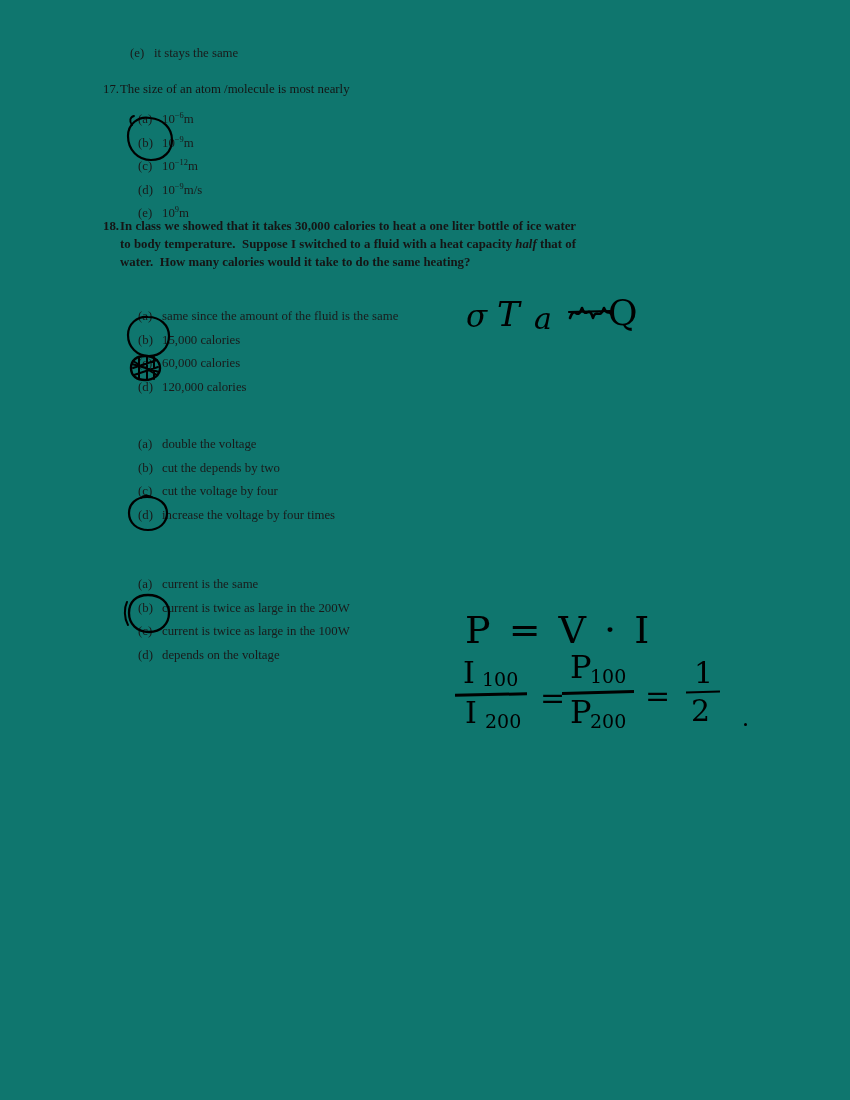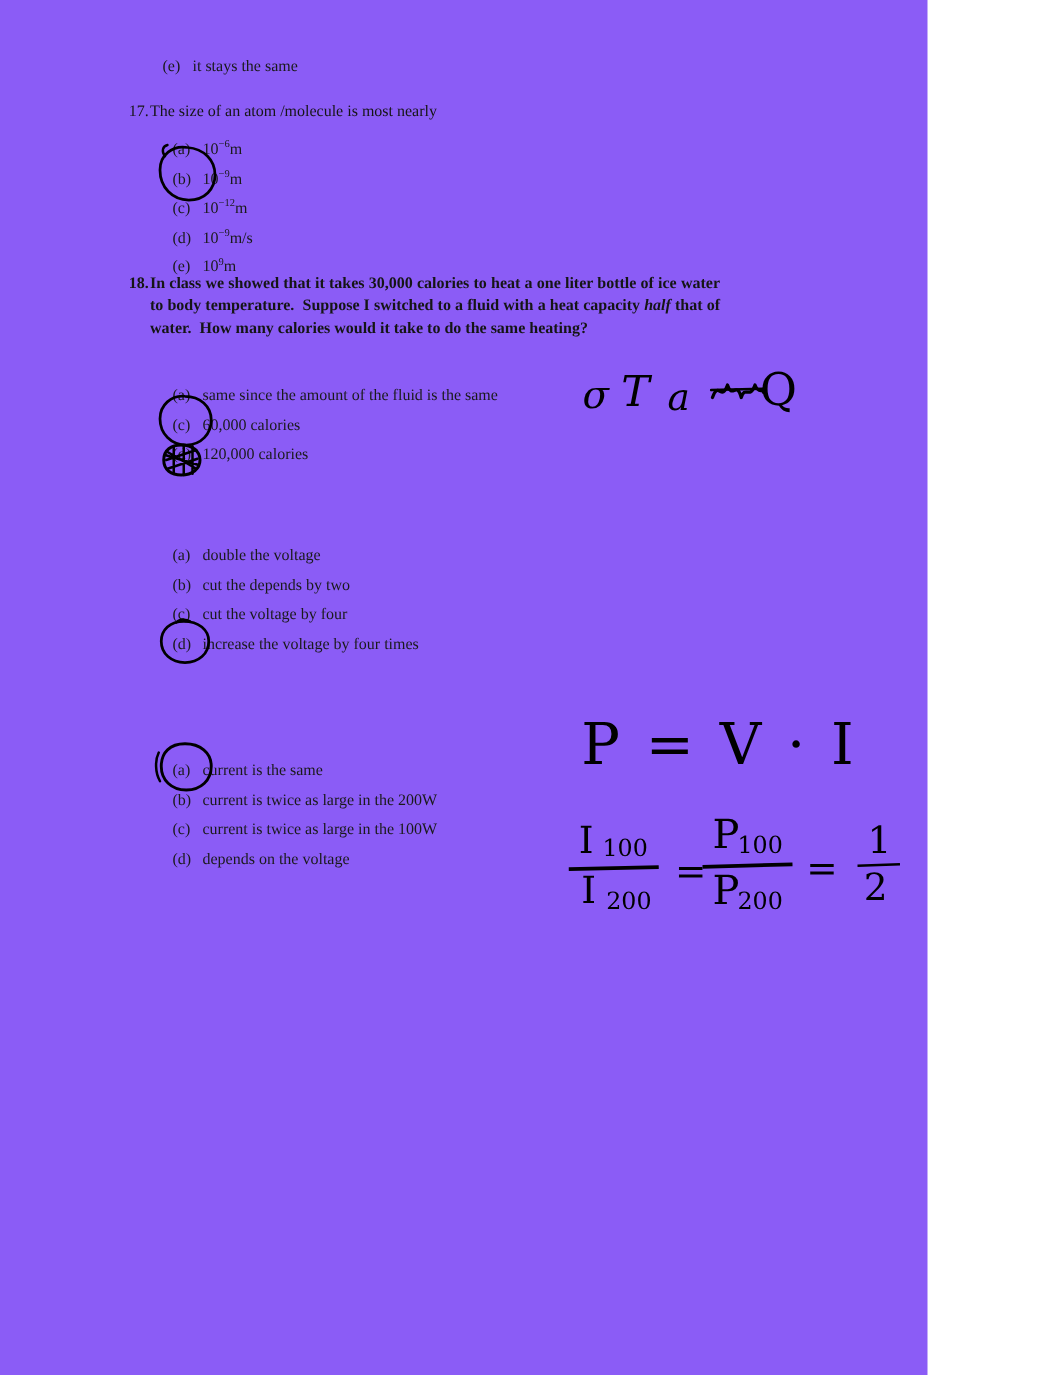--- a/index.html
+++ b/index.html
@@ -2,23 +2,23 @@
 <html><head>
 <meta charset="utf-8">
 <style>
   html, body {
     margin: 0;
     padding: 0;
     background: #ffffff;
   }
   #page {
     position: relative;
-    width: 742px;
+    width: 850px;
     height: 1100px;
-    background: #8b5cf6;
+    background: #0f766e;
     overflow: hidden;
     font-family: "Liberation Serif", serif;
     color: #1a1a1a;
   }
 
   
   .qblock {
     position: absolute;
     font-family: "Liberation Serif", serif;
     font-size: 12.8px;
@@ -121,20 +121,23 @@
   <div class="qblock" style="left:98px; top:217px; width:478px;font-weight:bold;">
     <span class="qnum">18.</span>
     <div class="qtext">In class we showed that it takes 30,000 calories to heat a one liter bottle of ice water to body temperature.&nbsp; Suppose I switched to a fluid with a heat capacity <span class="ital">half</span> that of water.&nbsp; How many calories would it take to do the same heating?</div>
   </div>
 
   <div class="choices" style="left:138px; top:310px;">
     <div class="choice">
       <span class="clab">(a)</span><span class="ctext">same since the amount of the fluid is the same</span>
     </div>
     <div class="choice">
+      <span class="clab">(b)</span><span class="ctext">15,000 calories</span>
+    </div>
+    <div class="choice">
       <span class="clab">(c)</span><span class="ctext">60,000 calories</span>
     </div>
     <div class="choice">
       <span class="clab">(d)</span><span class="ctext">120,000 calories</span>
     </div>
   </div>
 
   <svg class="ink" style="left:126px; top:313px;" width="54" height="52" viewBox="0 0 54 52">
     <path d="M22 4 C11 3 2 11 2 22 C2 34 11 43 23 43 C35 43 43 34 43 23 C43 12 34 4 22 4 Z" stroke-width="2.2"></path>
   </svg>
@@ -170,41 +173,41 @@
       <span class="clab">(d)</span><span class="ctext">increase the voltage by four times</span>
     </div>
   </div>
 
   <svg class="ink" style="left:127px; top:495px;" width="52" height="40" viewBox="0 0 52 40">
     <path d="M20 2 C9 2 2 9 2 18 C2 28 10 35 21 35 C32 35 40 28 40 18 C40 9 32 2 20 2 Z" stroke-width="2.2"></path>
     <path d="M14 3 C16 0 22 0 25 2" stroke-width="1.8"></path>
   </svg>
 
 
-  <div class="choices" style="left:138px; top:578px;margin-top:32px;">
+  <div class="choices" style="left:138px; top:578px;">
     <div class="choice">
       <span class="clab">(a)</span><span class="ctext">current is the same</span>
     </div>
     <div class="choice">
       <span class="clab">(b)</span><span class="ctext">current is twice as large in the 200W</span>
     </div>
     <div class="choice">
       <span class="clab">(c)</span><span class="ctext">current is twice as large in the 100W</span>
     </div>
     <div class="choice">
       <span class="clab">(d)</span><span class="ctext">depends on the voltage</span>
     </div>
   </div>
 
   <svg class="ink" style="left:124px; top:592px;" width="56" height="44" viewBox="0 0 56 44">
     <path d="M24 3 C12 3 5 10 5 21 C5 32 13 40 25 40 C37 40 45 32 45 21 C45 10 36 3 24 3 Z" stroke-width="2.3"></path>
     <path d="M3 10 C0 16 0 26 4 33" stroke-width="2.0"></path>
   </svg>
 
-  <div class="hw-text" style="left:465px; top:568px; font-size:46px; font-style:normal; letter-spacing:3px;">P = V · I</div>
+  <div class="hw-text" style="left:465px; top:608px; font-size:38px; font-style:normal; letter-spacing:3px;">P = V · I</div>
 
   <div style="position:absolute; left:455px; top:655px;">
     <div style="position:absolute; left:8px; top:0; font-family:'DejaVu Serif',serif; font-size:30px; color:#000;">I</div>
     <div style="position:absolute; left:27px; top:13px; font-family:'DejaVu Serif',serif; font-size:19px; color:#000;">100</div>
     <div style="position:absolute; left:0px; top:38px; width:72px; height:2.6px; background:#000; transform:rotate(-1.2deg);"></div>
     <div style="position:absolute; left:10px; top:40px; font-family:'DejaVu Serif',serif; font-size:30px; color:#000;">I</div>
     <div style="position:absolute; left:30px; top:55px; font-family:'DejaVu Serif',serif; font-size:19px; color:#000;">200</div>
   </div>
 
   <div class="hw-text" style="left:540px; top:680px; font-size:30px; font-style:normal;">=</div>

